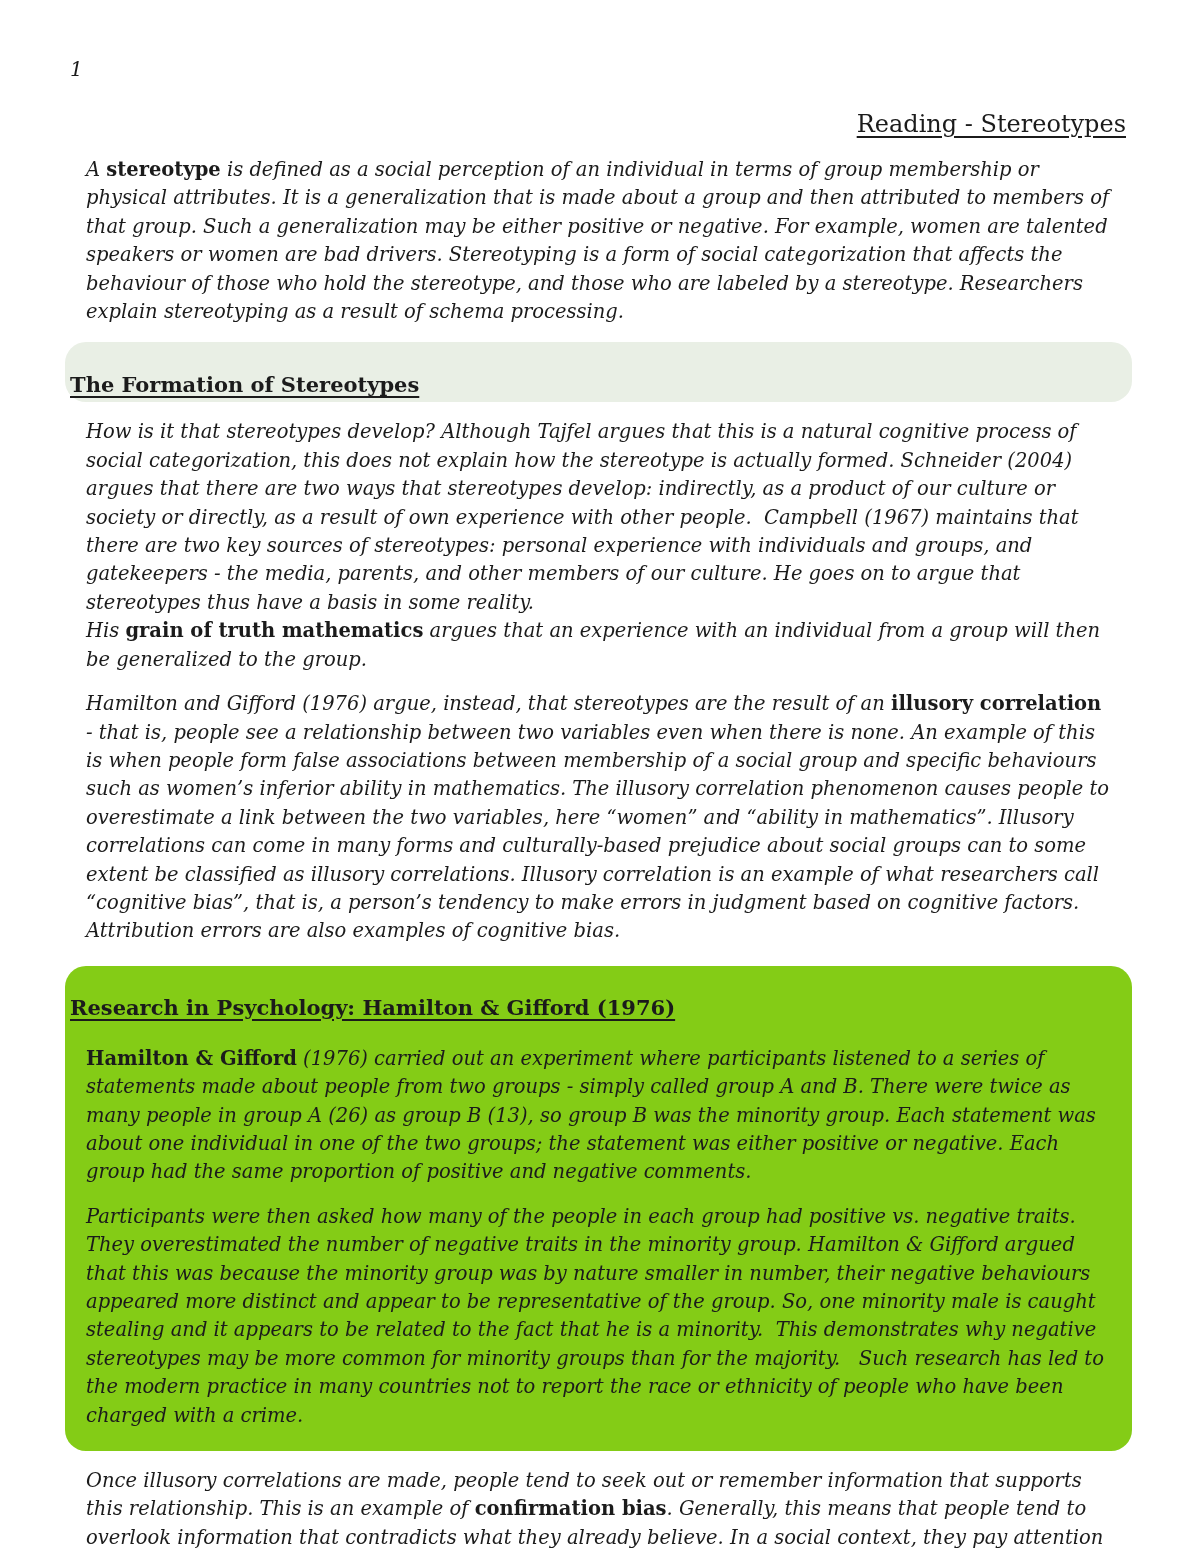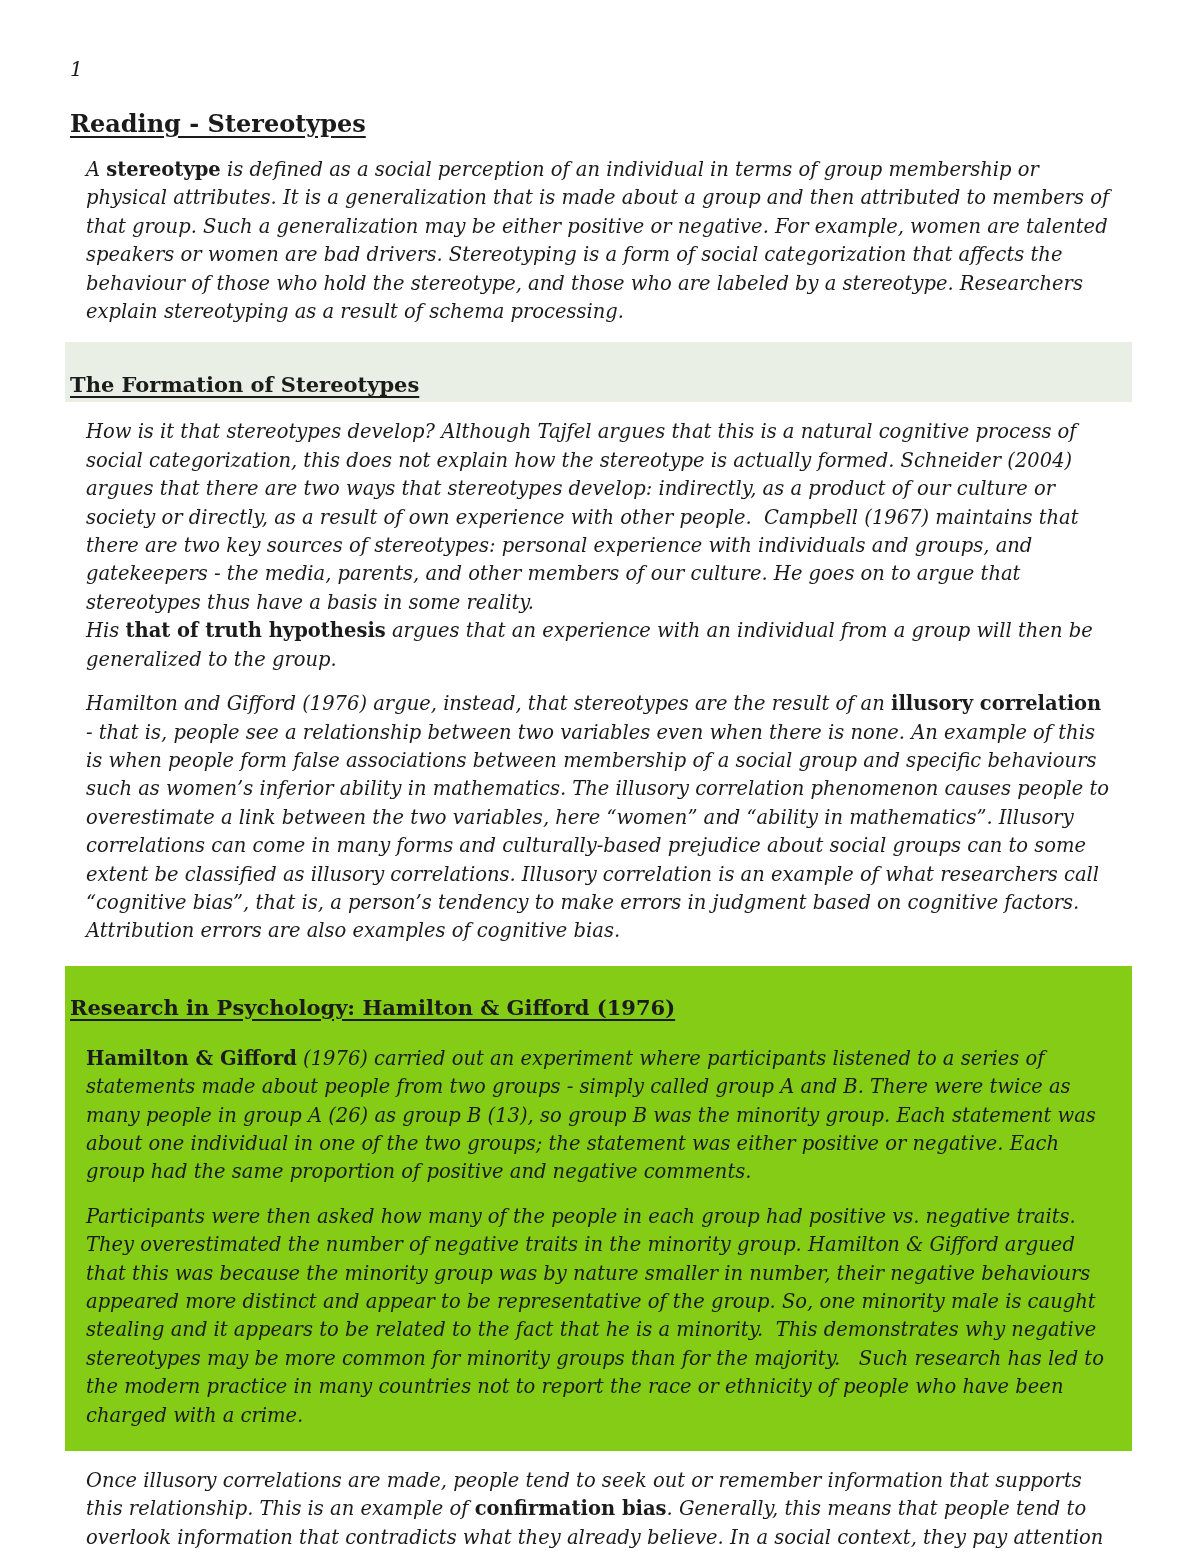--- a/index.html
+++ b/index.html
@@ -17,43 +17,44 @@
     height: 1553px;
     padding: 56px 74px 0 70px;
   }
   .page-number {
     font-style: italic;
     font-size: 20px;
     line-height: 26px;
   }
   .doc-title {
     margin: 26px 0 0 0;
-    text-align: left;
+    text-align: right;
     font-size: 24px;
-    font-weight: bold;
+    font-weight: normal;
     text-decoration: underline;
     text-underline-offset: 4px;
     line-height: 32px;
   }
   p.body-text {
     margin: 16px;
     font-size: 19.5px;
     line-height: 28.4px;
     white-space: pre-wrap;
   }
   .mt-para   { margin-top: 17px; }
   .mt-small  { margin-top: 7px;  }
   .mt-medium { margin-top: 13px; }
   .i { font-style: italic; }
   .b { font-weight: bold; font-style: normal; }
   .band {
     margin-left: -5px;
     margin-right: -6px;
     padding-left: 5px;
     padding-right: 6px;
+    border-radius: 21px;
   }
   .band-green {
     margin-top: 15px;
     background: #e9efe5;
     padding-top: 28px;
     padding-bottom: 3px;
   }
   .band-cream {
     margin-top: 20px;
     background: #84cc16;
@@ -79,21 +80,21 @@
 
   <h1 class="doc-title">Reading - Stereotypes</h1>
 
   <p class="body-text mt-para"><span class="i">A </span><span class="b">stereotype</span><span class="i"> is defined as a social perception of an individual in terms of group membership or physical attributes. It is a generalization that is made about a group and then attributed to members of that group. Such a generalization may be either positive or negative. For example, women are talented speakers or women are bad drivers. Stereotyping is a form of social categorization that affects the behaviour of those who hold the stereotype, and those who are labeled by a stereotype. Researchers explain stereotyping as a result of schema processing.</span></p>
 
   <div class="band band-green">
     <h2 class="section-heading">The Formation of Stereotypes</h2>
   </div>
 
   <p class="body-text mt-small"><span class="i">How is it that stereotypes develop? Although Tajfel argues that this is a natural cognitive process of social categorization, this does not explain how the stereotype is actually formed. Schneider (2004) argues that there are two ways that stereotypes develop: indirectly, as a product of our culture or society or directly, as a result of own experience with other people.  Campbell (1967) maintains that there are two key sources of stereotypes: personal experience with individuals and groups, and gatekeepers - the media, parents, and other members of our culture. He goes on to argue that stereotypes thus have a basis in some reality.
-His </span><span class="b">that of truth hypothesis</span><span class="i"> argues that an experience with an individual from a group will then be generalized to the group.</span></p>
+His </span><span class="b">grain of truth mathematics</span><span class="i"> argues that an experience with an individual from a group will then be generalized to the group.</span></p>
 
   <p class="body-text mt-para"><span class="i">Hamilton and Gifford (1976) argue, instead, that stereotypes are the result of an </span><span class="b">illusory correlation</span><span class="i"> - that is, people see a relationship between two variables even when there is none. An example of this is when people form false associations between membership of a social group and specific behaviours such as women’s inferior ability in mathematics. The illusory correlation phenomenon causes people to overestimate a link between the two variables, here “women” and “ability in mathematics”. Illusory correlations can come in many forms and culturally-based prejudice about social groups can to some extent be classified as illusory correlations. Illusory correlation is an example of what researchers call “cognitive bias”, that is, a person’s tendency to make errors in judgment based on cognitive factors. Attribution errors are also examples of cognitive bias.</span></p>
 
   <div class="band band-cream">
     <h2 class="section-heading">Research in Psychology: Hamilton &amp; Gifford (1976)</h2>
 
     <p class="body-text"><span class="b">Hamilton &amp; Gifford</span><span class="i"> (1976) carried out an experiment where participants listened to a series of statements made about people from two groups - simply called group A and B. There were twice as many people in group A (26) as group B (13), so group B was the minority group. Each statement was about one individual in one of the two groups; the statement was either positive or negative. Each group had the same proportion of positive and negative comments.</span></p>
 
     <p class="body-text mt-medium"><span class="i">Participants were then asked how many of the people in each group had positive vs. negative traits. They overestimated the number of negative traits in the minority group. Hamilton &amp; Gifford argued that this was because the minority group was by nature smaller in number, their negative behaviours appeared more distinct and appear to be representative of the group. So, one minority male is caught stealing and it appears to be related to the fact that he is a minority.  This demonstrates why negative stereotypes may be more common for minority groups than for the majority.   Such research has led to the modern practice in many countries not to report the race or ethnicity of people who have been charged with a crime.</span></p>
   </div>

